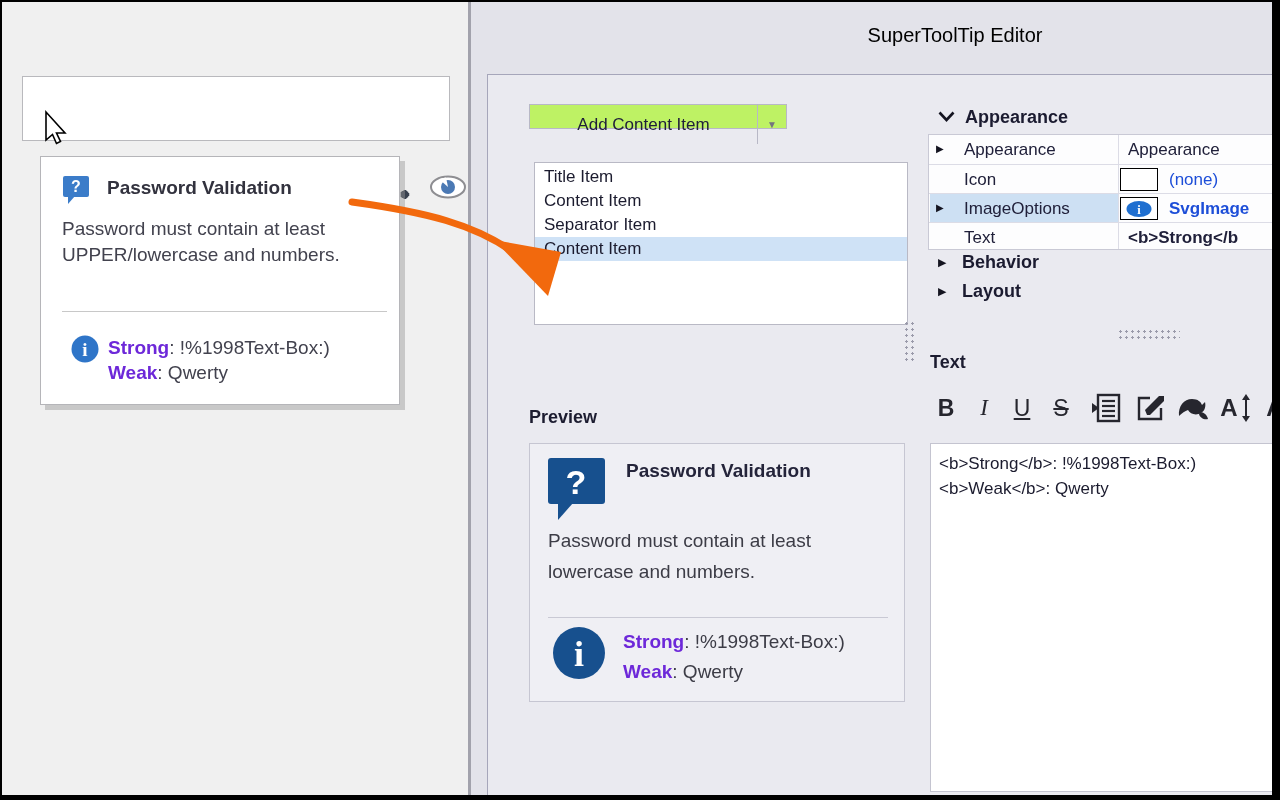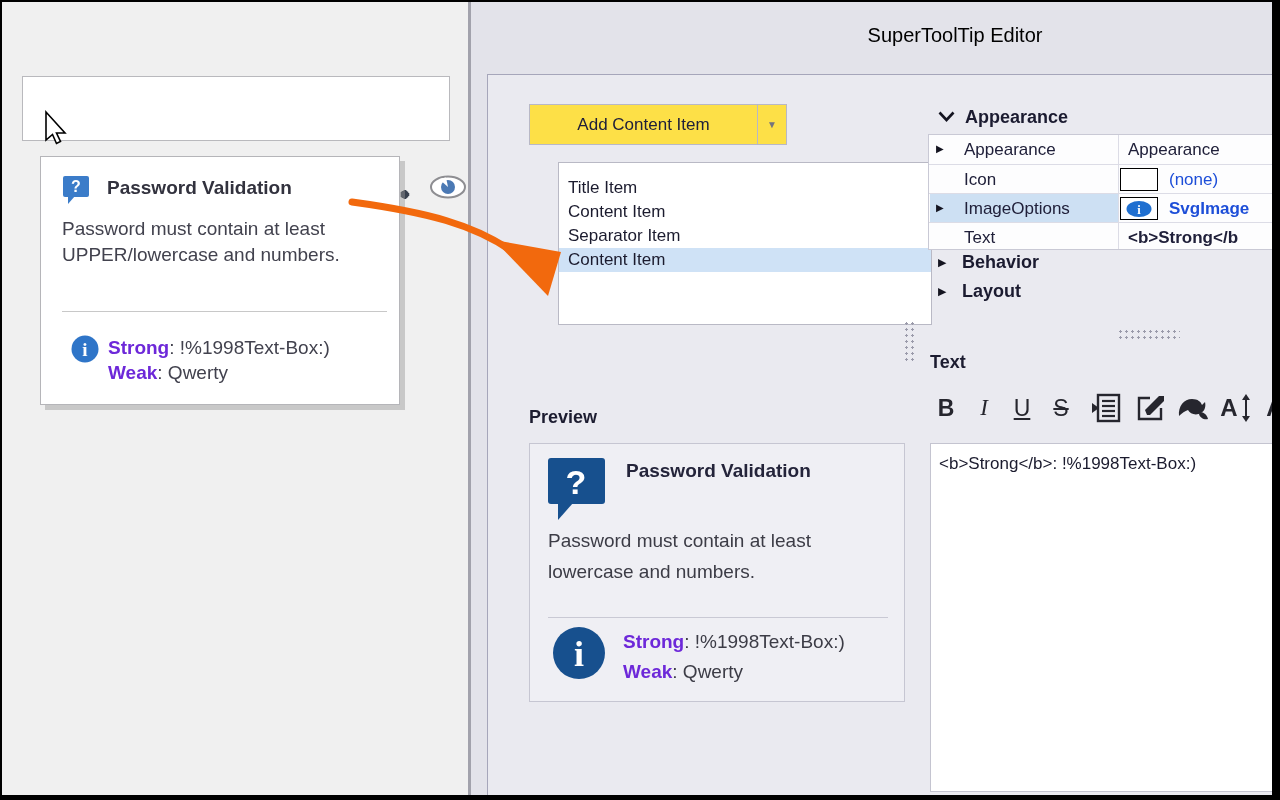--- a/index.html
+++ b/index.html
@@ -43,29 +43,29 @@
   .overlay { left:0; top:0; width:1280px; height:800px; pointer-events:none; z-index:40; }
 
   
   .editor-title { left:700px; top:24px; width:510px; text-align:center; font-size:20px; color:#000000; }
 
   
   .dialog { left:487px; top:74px; width:793px; height:721px; background:#eaeaf0;
             border-top:1px solid #a6a6ba; border-left:1px solid #a6a6ba; }
 
   
-  .add-btn { left:529px; top:104px; width:258px; height:41px; background:#fde047; border:1px solid #b8b8c6; cursor:pointer; }
+  .add-btn { left:529px; top:104px; width:258px; height:25px; background:#bef264; border:1px solid #b8b8c6; cursor:pointer; }
   .add-btn-main { position:absolute; left:0; top:0; width:227px; height:39px; display:flex; align-items:center; justify-content:center;
                   font-size:17px; color:#20203a; }
   .add-btn-split { position:absolute; left:227px; top:0; width:1px; height:39px; background:#b8b8c6; }
   .add-btn-arrow { position:absolute; left:228px; top:0; width:28px; height:39px; display:flex; align-items:center; justify-content:center;
                    font-size:10px; color:#74747e; cursor:pointer; }
 
   
-  .listbox { left:558px; top:162px; width:374px; height:163px; background:#fff; border:1px solid #b9b9c5; padding-top:13px; }
+  .listbox { left:534px; top:162px; width:374px; height:163px; background:#fff; border:1px solid #b9b9c5; padding-top:2px; }
   .list-item { height:24px; line-height:24px; padding-left:9px; font-size:17px; color:#1b1b2e; cursor:default; }
   .list-item.selected { background:#cfe2f6; }
 
   
   .preview-label { left:529px; top:407px; font-size:18px; font-weight:bold; color:#1c1c30; }
   .preview-box { left:529px; top:443px; width:376px; height:259px; background:#efeff4; border:1px solid #c6c6d2; }
   .pv-bubble { left:18px; top:14px; }
   .pv-title { left:96px; top:16px; font-size:19px; font-weight:bold; color:#24243a; }
   .pv-body { left:18px; top:82px; width:345px; font-size:19px; color:#3c3c46; line-height:30.5px; }
   .pv-sep { left:18px; top:173px; width:340px; height:1px; background:#c9c9d4; }
@@ -285,20 +285,21 @@
         <line x1="6" y1="5" x2="6" y2="23" stroke="#26262e" stroke-width="2"></line>
         <polygon points="6,0 2,6 10,6" fill="#26262e"></polygon>
         <polygon points="6,28 2,22 10,22" fill="#26262e"></polygon>
       </svg>
     </div>
     <div class="tb-btn tb-font">A</div>
   </div>
 
   <div class="abs textarea">
     <div>&lt;b&gt;Strong&lt;/b&gt;: !%1998Text-Box:)</div>
+    <div>&lt;b&gt;Weak&lt;/b&gt;: Qwerty</div>
   </div>
 
   <svg class="abs overlay" width="1280" height="800" viewBox="0 0 1280 800">
     <path d="M352,202 C425,212 475,224 516,254" fill="none" stroke="#f2690d" stroke-width="7" stroke-linecap="round"></path>
     <polygon points="494,240 561,252 548,296" fill="#f2690d"></polygon>
     <g transform="translate(46,112)">
       <path d="M0,0 L0,28 L6.5,22.5 L10.5,31.5 L14.5,29.5 L10.5,21 L19,21 Z" fill="#fff" stroke="#000" stroke-width="1.6"></path>
     </g>
   </svg>
 

